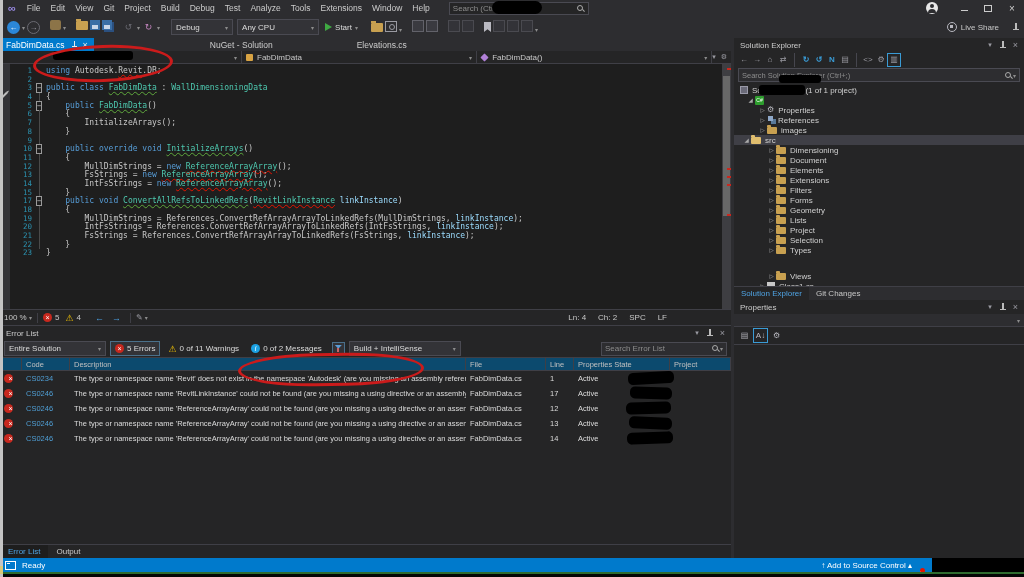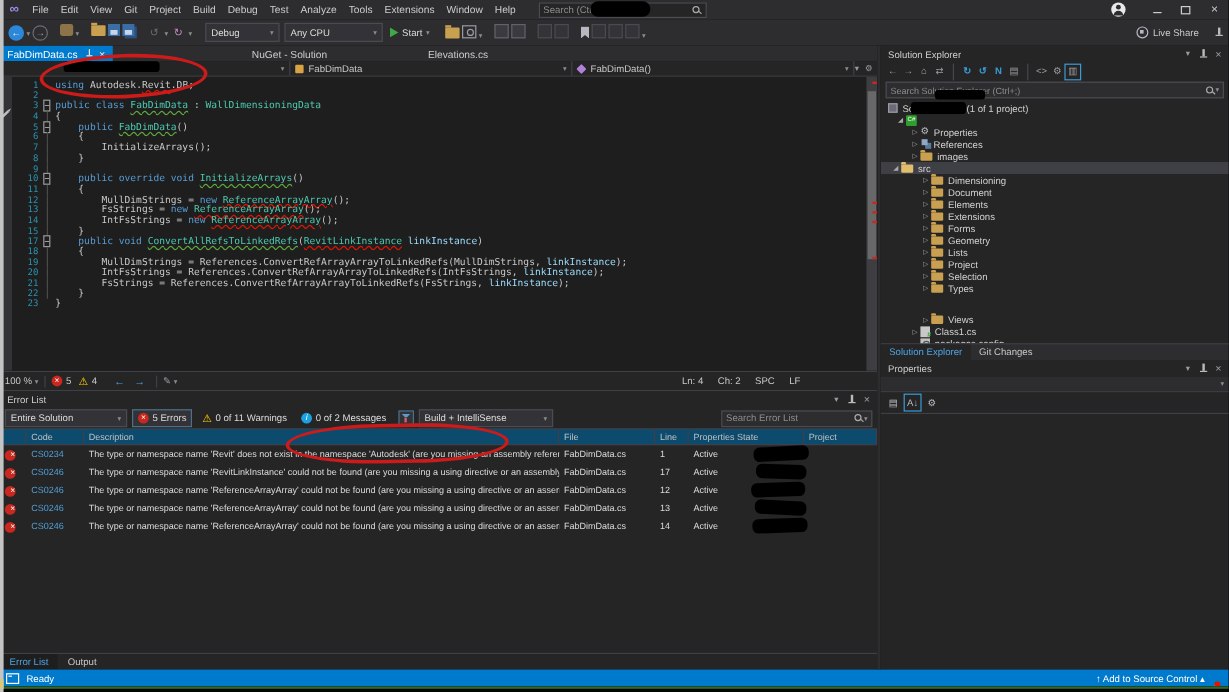--- a/index.html
+++ b/index.html
@@ -184,21 +184,21 @@
   .se-tab{padding:0 7px;height:100%;display:flex;align-items:center;color:#C8C8C8;}
   .se-tab.active{color:#4FA3E3;background:#252526;}
   #props-combo{height:12px;margin:0;background:#2D2D30;border-bottom:1px solid #3F3F46;display:flex;
                align-items:center;justify-content:flex-end;padding-right:4px;color:#8C8C8C;font-size:6px;}
   #props-toolbar{height:17px;display:flex;align-items:center;padding:0 4px;gap:3px;background:#252526;border-bottom:1px solid #3F3F46;}
   .pti{display:inline-flex;align-items:center;justify-content:center;width:13px;height:13px;font-size:8px;color:#B8B8C0;}
   .pti.boxed{outline:1px solid #3A9BD5;}
   #props-body{flex:1;background:#252526;}
 
   
-  #statusbar{position:absolute;left:0;top:558px;width:1024px;height:14px;background:#007ACC;color:#fff;
+  #statusbar{position:absolute;left:0;top:558px;width:932px;height:14px;background:#007ACC;color:#fff;
              display:flex;align-items:center;font-size:8px;z-index:2;}
   .sb-icon{width:9px;height:7px;border:1px solid #fff;margin:0 6px 0 5px;position:relative;}
   .sb-icon::before{content:"";position:absolute;left:1px;top:1px;width:3px;height:1px;background:#fff;}
   #sb-right{margin-left:auto;display:flex;align-items:center;gap:6px;margin-right:10px;}
   .i-bell{width:8px;height:7px;background:#E8E8E8;border-radius:4px 4px 0 0;position:relative;margin-right:4px;}
   .i-bell::after{content:"";position:absolute;left:2px;bottom:-2px;width:4px;height:1px;background:#E8E8E8;}
   .bell-badge{position:absolute;right:-3px;bottom:-3px;width:5px;height:5px;border-radius:50%;background:#E51400;}
   #bottom-strip{position:absolute;left:0;top:572px;width:1024px;height:5px;background:#050505;border-top:2px solid #2F6B2F;box-sizing:border-box;z-index:2;}
 
   
@@ -541,20 +541,25 @@
             <span>Elements</span>
           </div>
           <div class="t-row" style="padding-left: 33px;">
             <span class="t-ar">▷</span>
             <span class="t-ico i-folder"></span>
             <span>Extensions</span>
           </div>
           <div class="t-row" style="padding-left: 33px;">
             <span class="t-ar">▷</span>
             <span class="t-ico i-folder"></span>
+            <span>Filters</span>
+          </div>
+          <div class="t-row" style="padding-left: 33px;">
+            <span class="t-ar">▷</span>
+            <span class="t-ico i-folder"></span>
             <span>Forms</span>
           </div>
           <div class="t-row" style="padding-left: 33px;">
             <span class="t-ar">▷</span>
             <span class="t-ico i-folder"></span>
             <span>Geometry</span>
           </div>
           <div class="t-row" style="padding-left: 33px;">
             <span class="t-ar">▷</span>
             <span class="t-ico i-folder"></span>

